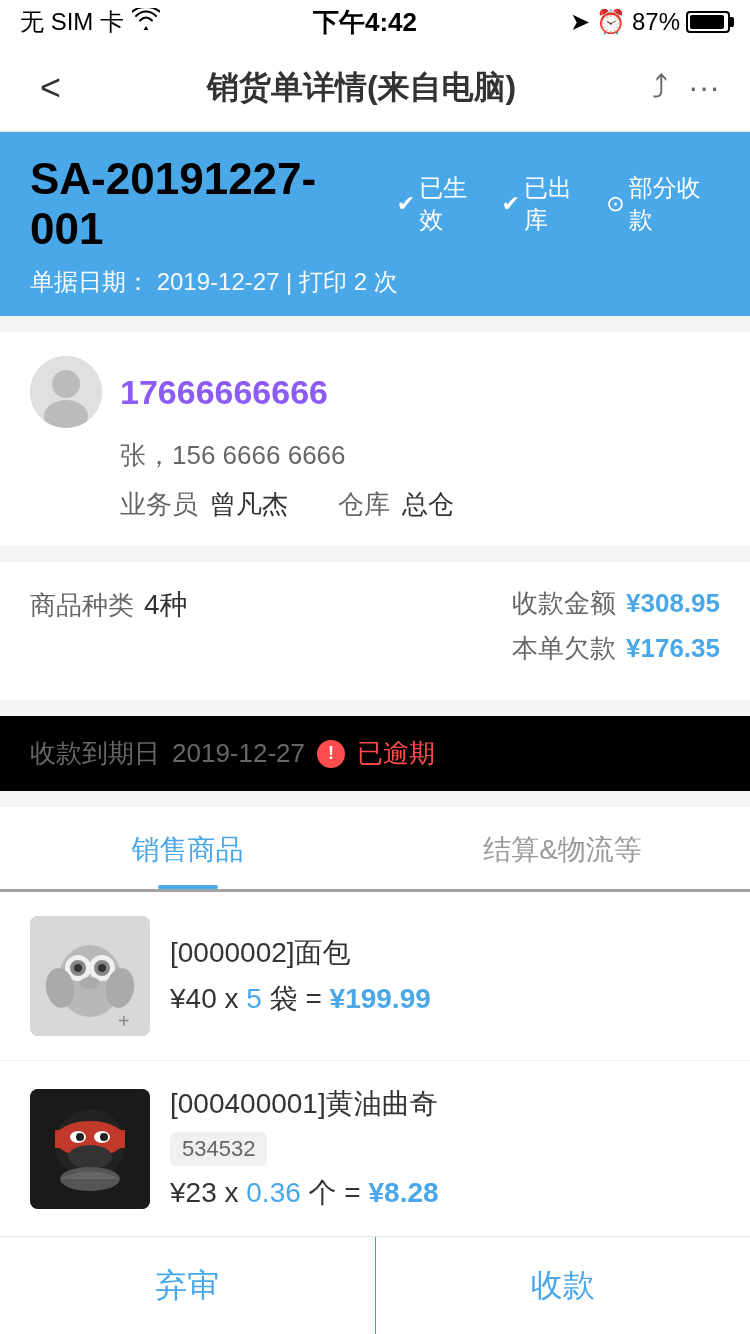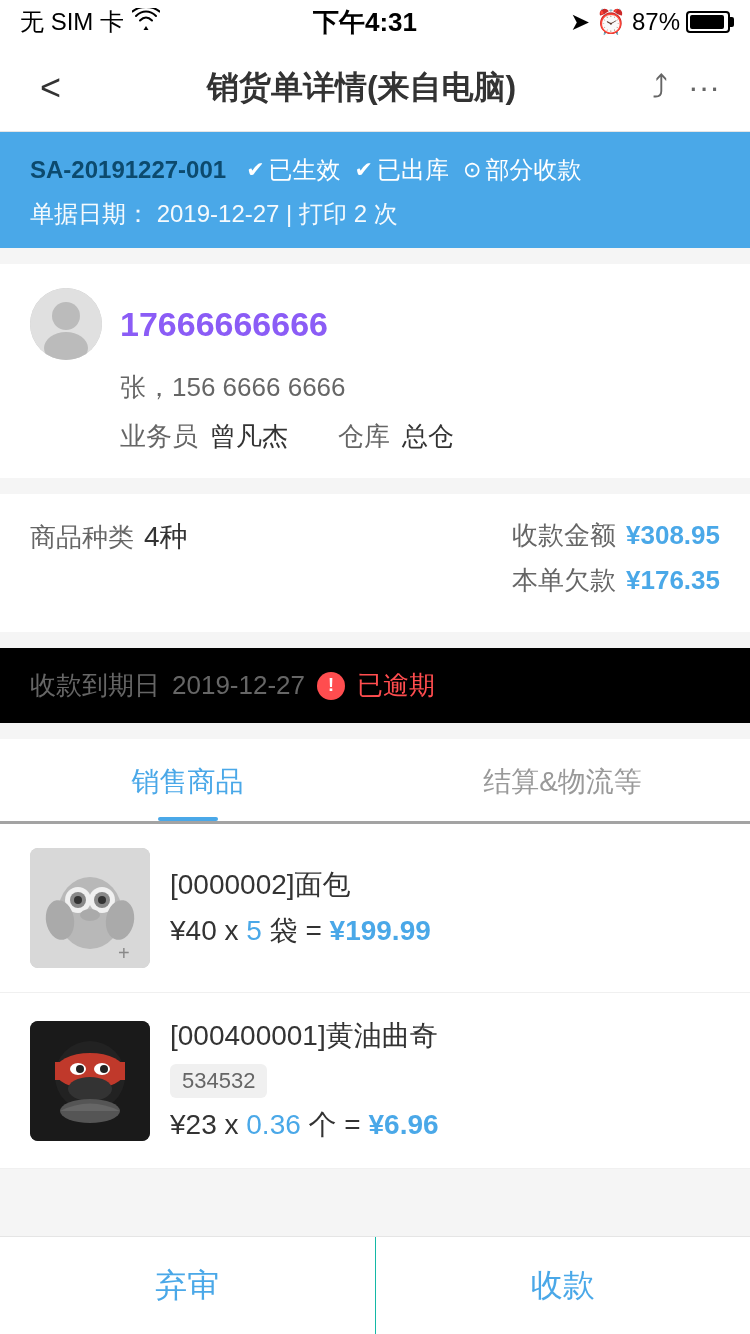--- a/index.html
+++ b/index.html
@@ -55,21 +55,21 @@
     .nav-title { font-size: 32px; font-weight: 600; color: #333; }
     .nav-actions { display: flex; align-items: center; gap: 20px; }
     .nav-icon { font-size: 32px; color: #666; cursor: pointer; }
 
     
     .header-banner {
       background: #4AA8E8;
       padding: 22px 30px 18px;
     }
     .banner-row1 { display: flex; align-items: center; gap: 20px; margin-bottom: 12px; }
-    .order-id { font-size: 24px; font-weight: 700; color: #0c4a6e; }
+    .order-id { font-size: 44px; font-weight: 700; color: #000000; }
     .status-tags { display: flex; gap: 14px; align-items: center; }
     .status-tag {
       font-size: 24px; color: #fff; display: flex; align-items: center; gap: 4px;
     }
     .status-tag .check { color: #fff; font-size: 22px; }
     .status-tag .clock { font-size: 22px; }
     .banner-row2 { font-size: 24px; color: #fff; opacity: 0.95; }
 
     
     .customer-section {
@@ -229,21 +229,21 @@
     <span>无 SIM 卡</span>
     <span>
       <svg width="28" height="22" viewBox="0 0 28 22">
           <path d="M14 18l2.5 4H11.5L14 18z" fill="#000"></path>
           <path d="M8 12.5C9.9 10.6 11.8 9.5 14 9.5s4.1 1.1 6 3" fill="none" stroke="#000" stroke-width="2" stroke-linecap="round"></path>
           <path d="M4 8C7 5 10.3 3.5 14 3.5s7 1.5 10 4.5" fill="none" stroke="#000" stroke-width="2" stroke-linecap="round"></path>
           <path d="M0.5 3.5C4.5 0 9 -1 14 -1s9.5 1 13.5 4.5" fill="none" stroke="#000" stroke-width="2" stroke-linecap="round"></path>
         </svg>
     </span>
   </div>
-  <div class="status-center">下午4:31</div>
+  <div class="status-center">下午4:42</div>
   <div class="status-right">
     <span>➤</span>
     <span>⏰</span>
     <span>87%</span>
     <span class="battery-icon">
         <span class="battery-fill"></span>
       </span>
   </div>
 </div>
 
@@ -400,21 +400,21 @@
     </div>
     <div class="product-info">
       <div class="product-name">[000400001]黄油曲奇</div>
       <div class="product-batch">534532</div>
       <div class="product-price">
         <span>¥23</span>
         <span> x </span>
         <span class="qty">0.36</span>
         <span>个</span>
         <span> = </span>
-        <span class="total">¥6.96</span>
+        <span class="total">¥8.28</span>
       </div>
     </div>
   </div>
 
 </div>
 
 <div style="height: 98px;"></div>
 
 <div class="bottom-bar">
   <div class="bottom-btn cancel">

